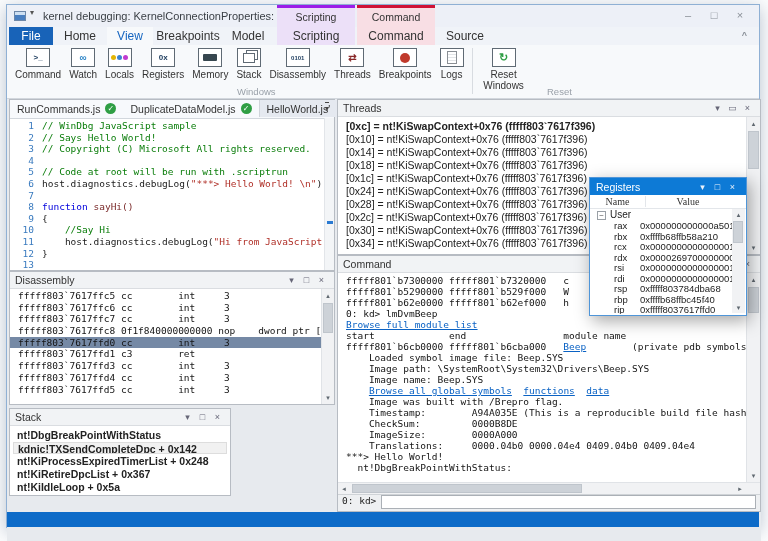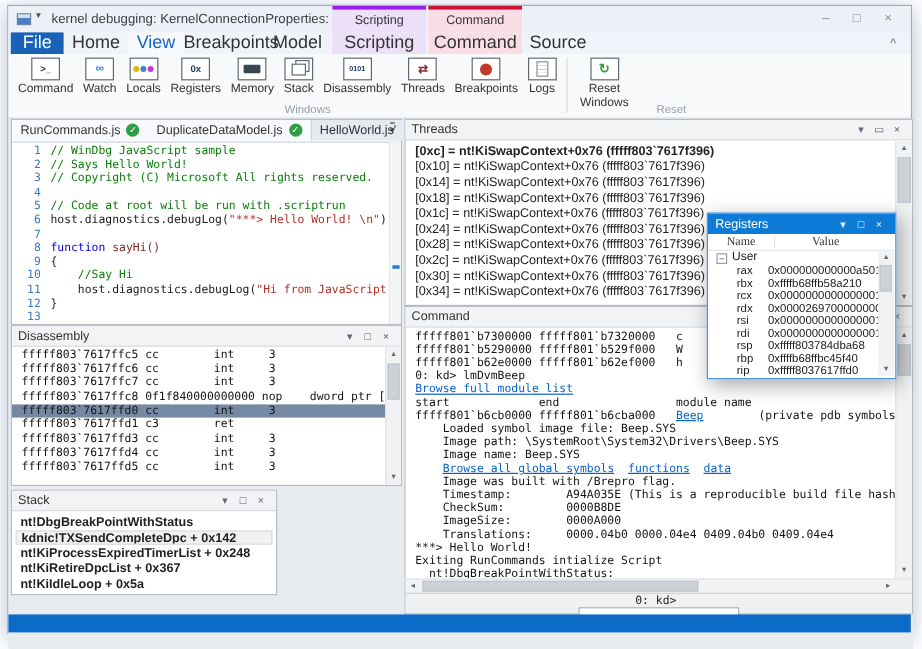--- a/index.html
+++ b/index.html
@@ -10,21 +10,21 @@
   .app-ic{position:absolute;left:7px;top:6px;width:12px;height:10px;border:1px solid #6d87a8;background:linear-gradient(180deg,#cfe0f2 0 3px,#4a7fc0 3px 100%);box-sizing:border-box;}
   .app-caret{position:absolute;left:23px;top:3px;font-size:8px;color:#555;}
   .title-text{position:absolute;left:36px;top:0;line-height:22px;font-size:11px;color:#3a3f45;white-space:nowrap;}
   .ctx-header{position:absolute;top:0;height:22px;box-sizing:border-box;text-align:center;font-size:10.5px;color:#333;line-height:18px;}
   .ctx-sh{left:270px;width:78px;background:#ece0f8;border-top:3px solid #9b1fe8;}
   .ctx-ch{left:350px;width:78px;background:#f8dee4;border-top:3px solid #cf1135;}
   .win-controls{position:absolute;right:6px;top:1px;display:flex;}
   .wbtn{width:26px;height:18px;text-align:center;line-height:18px;color:#8a9098;font-size:11px;}
   
   .tabrow{position:absolute;top:22px;left:0;height:18px;width:100%;background:#f0f3f8;white-space:nowrap;font-size:0;}
-  .rtab{display:inline-block;height:18px;line-height:18px;text-align:center;font-size:15px;color:#333;box-sizing:border-box;vertical-align:top;}
+  .rtab{display:inline-block;height:18px;line-height:18px;text-align:center;font-size:12px;color:#333;box-sizing:border-box;vertical-align:top;}
   .rtab.file{background:#1863b8;color:#fff;}
   .rtab.active{background:#f7f9fb;color:#1565c0;}
   .rtab.ctx-s{background:#ece0f8;}
   .rtab.ctx-c{background:#f8dee4;}
   .ribbon-collapse{position:absolute;top:25px;right:12px;font-size:9px;color:#8a9098;font-weight:bold;}
   
   .ribbon{position:absolute;top:40px;left:0;width:100%;height:54px;background:#f7f9fb;border-bottom:1px solid #d2d7dd;box-sizing:border-box;}
   .rb-row{position:absolute;left:4px;top:2px;display:flex;align-items:flex-start;}
   .rbtn{display:flex;flex-direction:column;align-items:center;padding:1px 4px 0;}
   .rbtn .lbl{font-size:10px;color:#333;margin-top:2px;text-align:center;}
@@ -85,21 +85,21 @@
   #command-panel{left:330px;top:156px;width:424px;height:257px;}
   .cout{position:absolute;top:17px;left:0;width:408px;height:209px;overflow:hidden;padding-top:2px;box-sizing:border-box;}
   .cline{height:11px;line-height:11px;font-family:"DejaVu Sans Mono","Liberation Mono",monospace;font-size:9.5px;white-space:pre;padding-left:8px;color:#141414;}
   .lnk{color:#0a62c4;text-decoration:underline;}
   .cvscroll{position:absolute;top:17px;right:0;width:14px;height:209px;background:#f1f2f4;border-left:1px solid #e0e3e7;box-sizing:border-box;}
   .chscroll{position:absolute;left:0;top:226px;width:408px;height:12px;background:#f1f2f4;border-top:1px solid #e0e3e7;display:flex;box-sizing:border-box;}
   .hbtn{width:12px;text-align:center;font-size:7px;color:#606870;line-height:11px;}
   .htrack{flex:1;position:relative;}
   .hthumb{position:absolute;left:2px;top:1px;height:9px;width:230px;background:#cdd2d8;border:1px solid #bfc5cc;box-sizing:border-box;}
   .hcorner{position:absolute;right:0;top:226px;width:14px;height:12px;background:#f1f2f4;border-top:1px solid #e0e3e7;box-sizing:border-box;}
-  .cprompt{position:absolute;left:0;top:238px;right:0;height:17px;background:#eef0f2;border-top:1px solid #cfd3d7;display:flex;align-items:center;padding:0 4px;box-sizing:border-box;flex-direction:column;}
+  .cprompt{position:absolute;left:0;top:238px;right:0;height:17px;background:#eef0f2;border-top:1px solid #cfd3d7;display:flex;padding:0 4px;box-sizing:border-box;}
   .plabel{font-family:"DejaVu Sans Mono","Liberation Mono",monospace;font-size:9.5px;color:#222;margin-right:5px;}
   .cprompt input{flex:1;height:12px;border:1px solid #abb0b6;background:#fff;font-family:"DejaVu Sans Mono","Liberation Mono",monospace;font-size:9.5px;padding:0 3px;}
   
   #regwin{position:absolute;left:582px;top:78px;width:158px;height:139px;background:#fff;border:1px solid #4f95d8;box-shadow:3px 5px 16px rgba(0,0,0,.35);box-sizing:border-box;}
   .regtitle{height:17px;background:#0d7ad6;color:#fff;display:flex;align-items:center;padding:0 6px;font-size:10.5px;box-sizing:border-box;}
   .regbtn{width:15px;text-align:center;font-size:9px;color:#eaf2fb;}
   .regheader{height:14px;display:flex;font-size:10px;color:#333;border-bottom:1px solid #e3e6ea;align-items:center;box-sizing:border-box;font-family:Liberation Serif, serif;}
   .rh-name{width:56px;text-align:center;border-right:1px solid #e3e6ea;box-sizing:border-box;}
   .rh-value{width:84px;text-align:center;}
   .regrows{position:absolute;top:31px;left:0;right:14px;bottom:1px;overflow:hidden;}
@@ -322,21 +322,20 @@
             <div class="cline"><span>    Loaded symbol image file: Beep.SYS</span></div>
             <div class="cline"><span>    Image path: \SystemRoot\System32\Drivers\Beep.SYS</span></div>
             <div class="cline"><span>    Image name: Beep.SYS</span></div>
             <div class="cline"><span>    </span><span class="lnk">Browse all global symbols</span><span>  </span><span class="lnk">functions</span><span>  </span><span class="lnk">data</span></div>
             <div class="cline"><span>    Image was built with /Brepro flag.</span></div>
             <div class="cline"><span>    Timestamp:        A94A035E (This is a reproducible build file hash, not a t</span></div>
             <div class="cline"><span>    CheckSum:         0000B8DE</span></div>
             <div class="cline"><span>    ImageSize:        0000A000</span></div>
             <div class="cline"><span>    Translations:     0000.04b0 0000.04e4 0409.04b0 0409.04e4</span></div>
             <div class="cline"><span>***&gt; Hello World!</span></div>
-            <div class="cline"><span>Exiting RunCommands intialize Script</span></div>
             <div class="cline"><span>  nt!DbgBreakPointWithStatus:</span></div>
           </div>
         <div class="cvscroll">
           <div class="sbtn">▴</div>
           <div class="sthumb" style="top:14px;height:26px;"></div>
           <div class="sbtn sb-bottom">▾</div>
         </div>
         <div class="chscroll">
           <div class="hbtn">◂</div>
           <div class="htrack">

